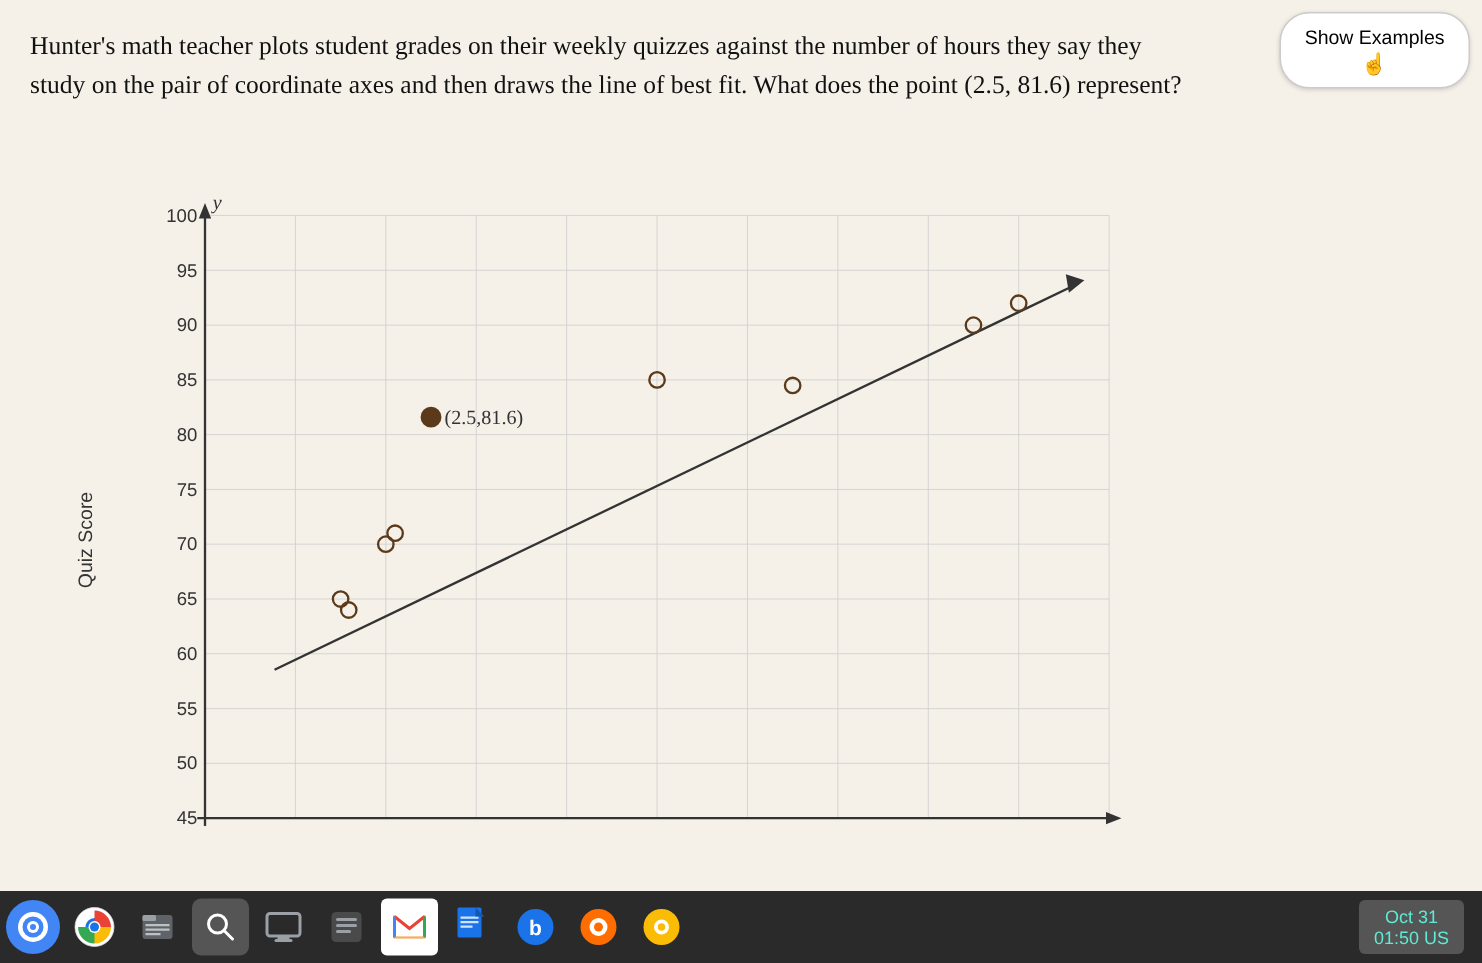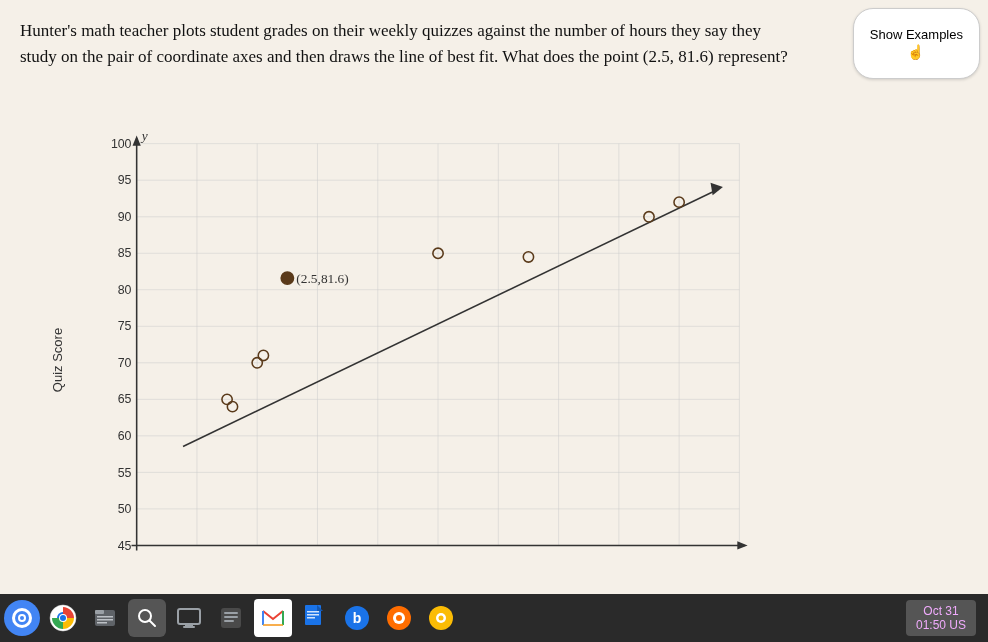--- a/index.html
+++ b/index.html
@@ -13,21 +13,21 @@
     }
 
     
     .show-examples-btn {
       position: absolute;
       top: 8px;
       right: 8px;
       background: white;
       border: 1.5px solid #ccc;
       border-radius: 20px;
-      padding: 18px 16px;
+      padding: 8px 16px;
       font-size: 13px;
       font-family: Arial, sans-serif;
       cursor: pointer;
       display: flex;
       flex-direction: column;
       align-items: center;
       box-shadow: 0 1px 3px rgba(0,0,0,0.15);
     }
     .show-examples-btn .hand-icon {
       font-size: 14px;
@@ -108,21 +108,21 @@
 
     .taskbar-right {
       display: flex;
       align-items: center;
       gap: 2px;
       padding-right: 8px;
     }
 
     .taskbar-datetime {
       background: #555;
-      color: #f0abfc;
+      color: #5eead4;
       font-size: 12px;
       font-family: Arial, sans-serif;
       padding: 4px 10px;
       border-radius: 4px;
       text-align: center;
       display: flex;
       flex-direction: column;
       align-items: center;
     }
   </style>

